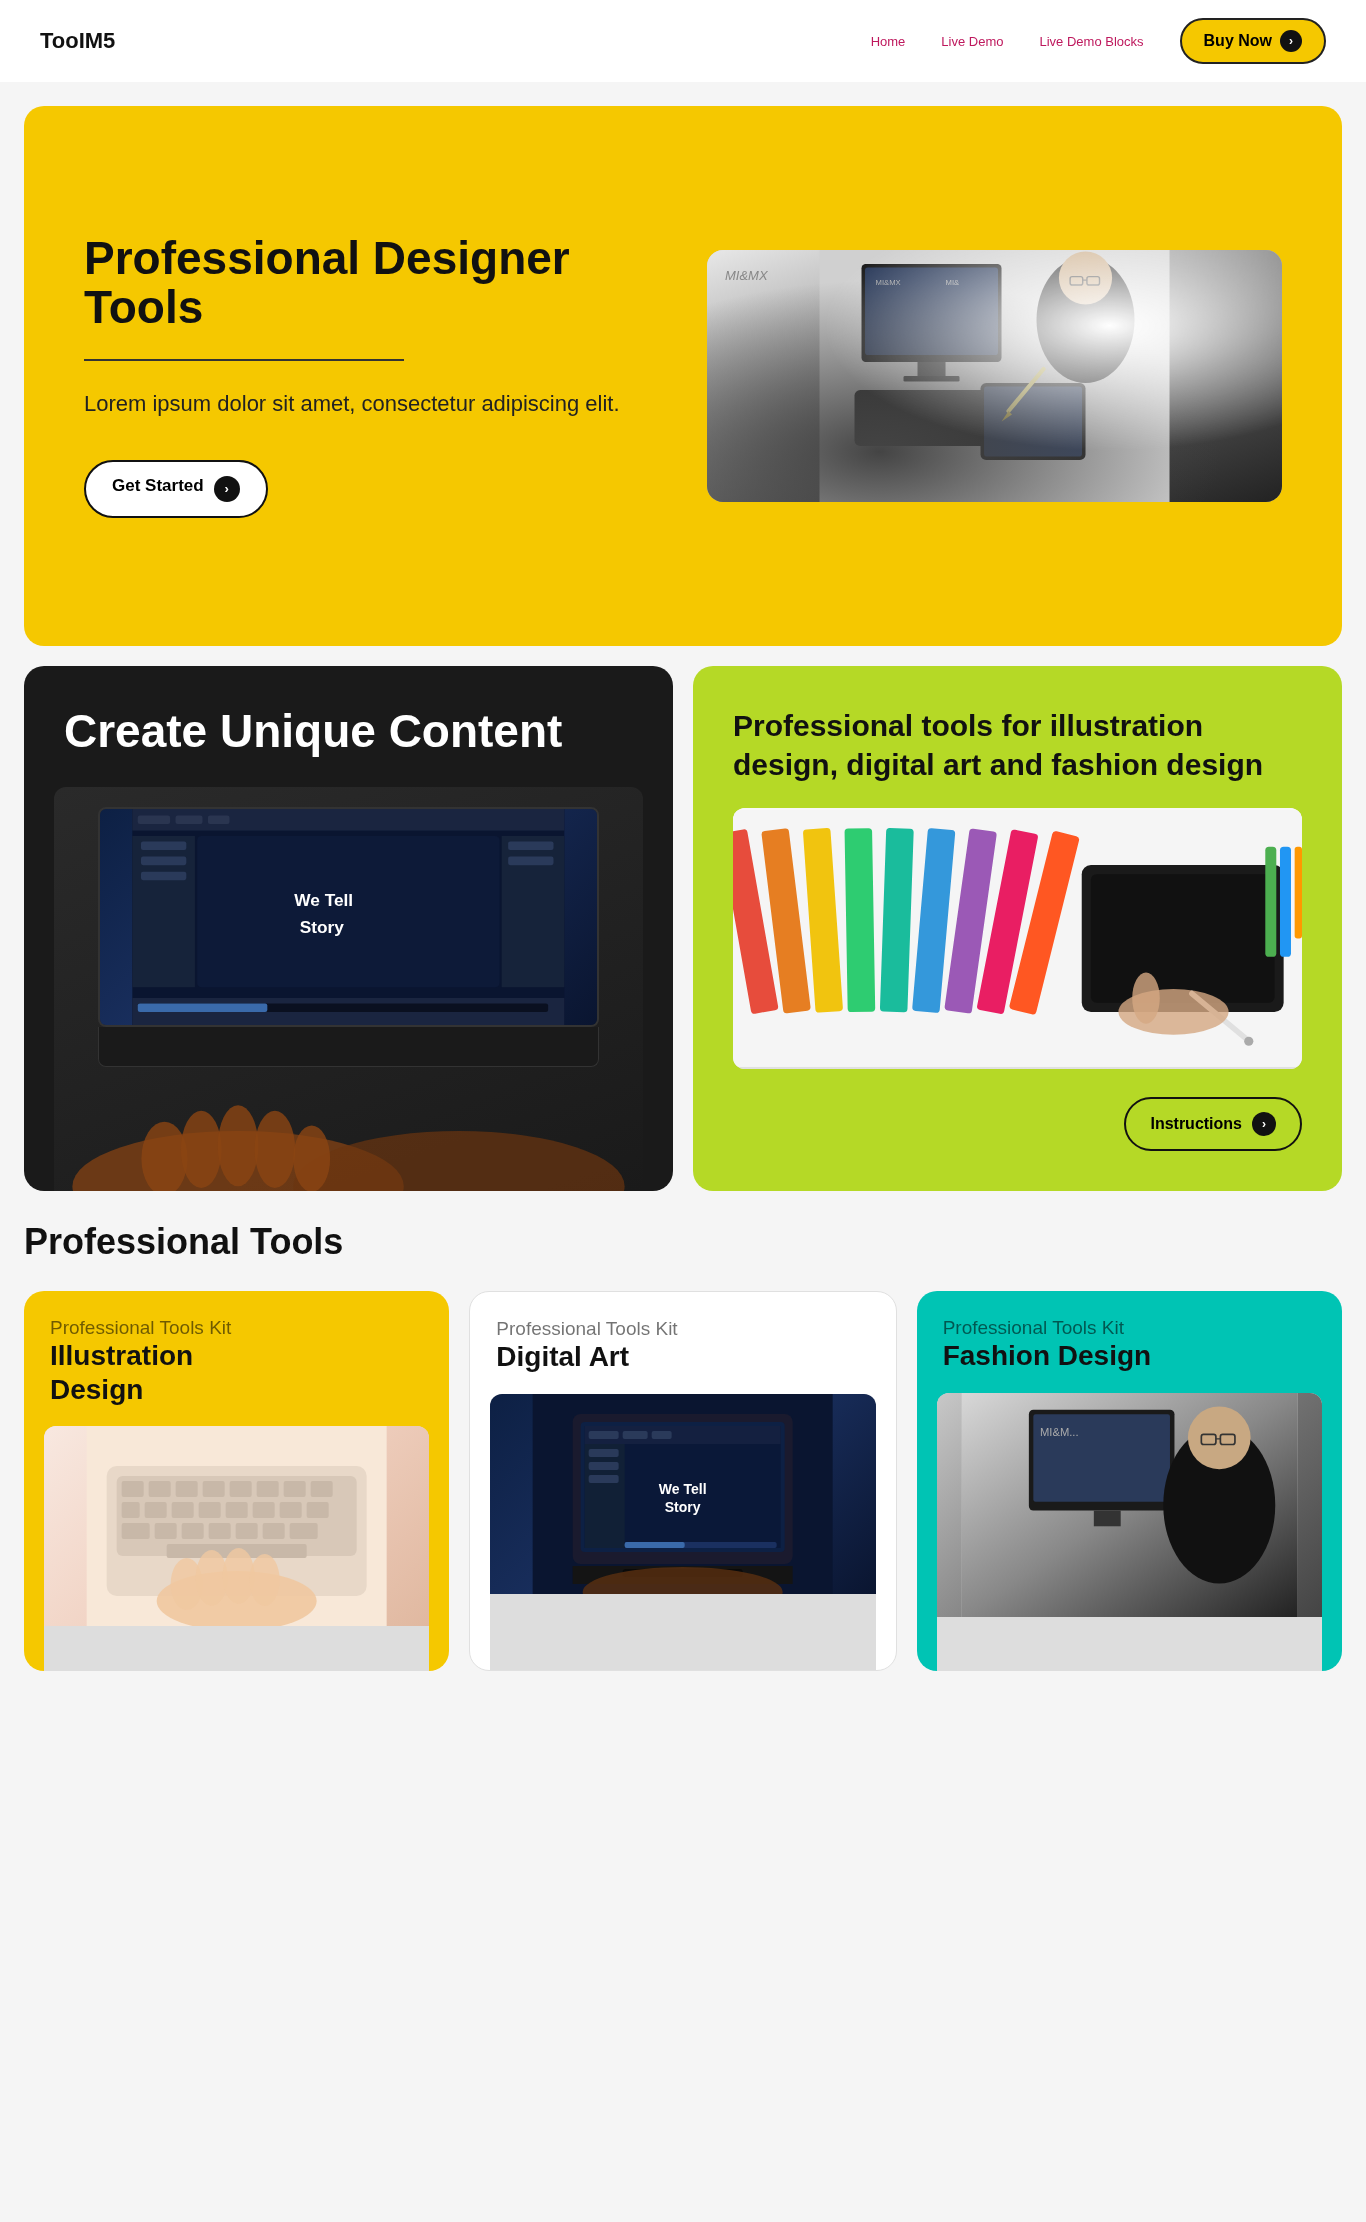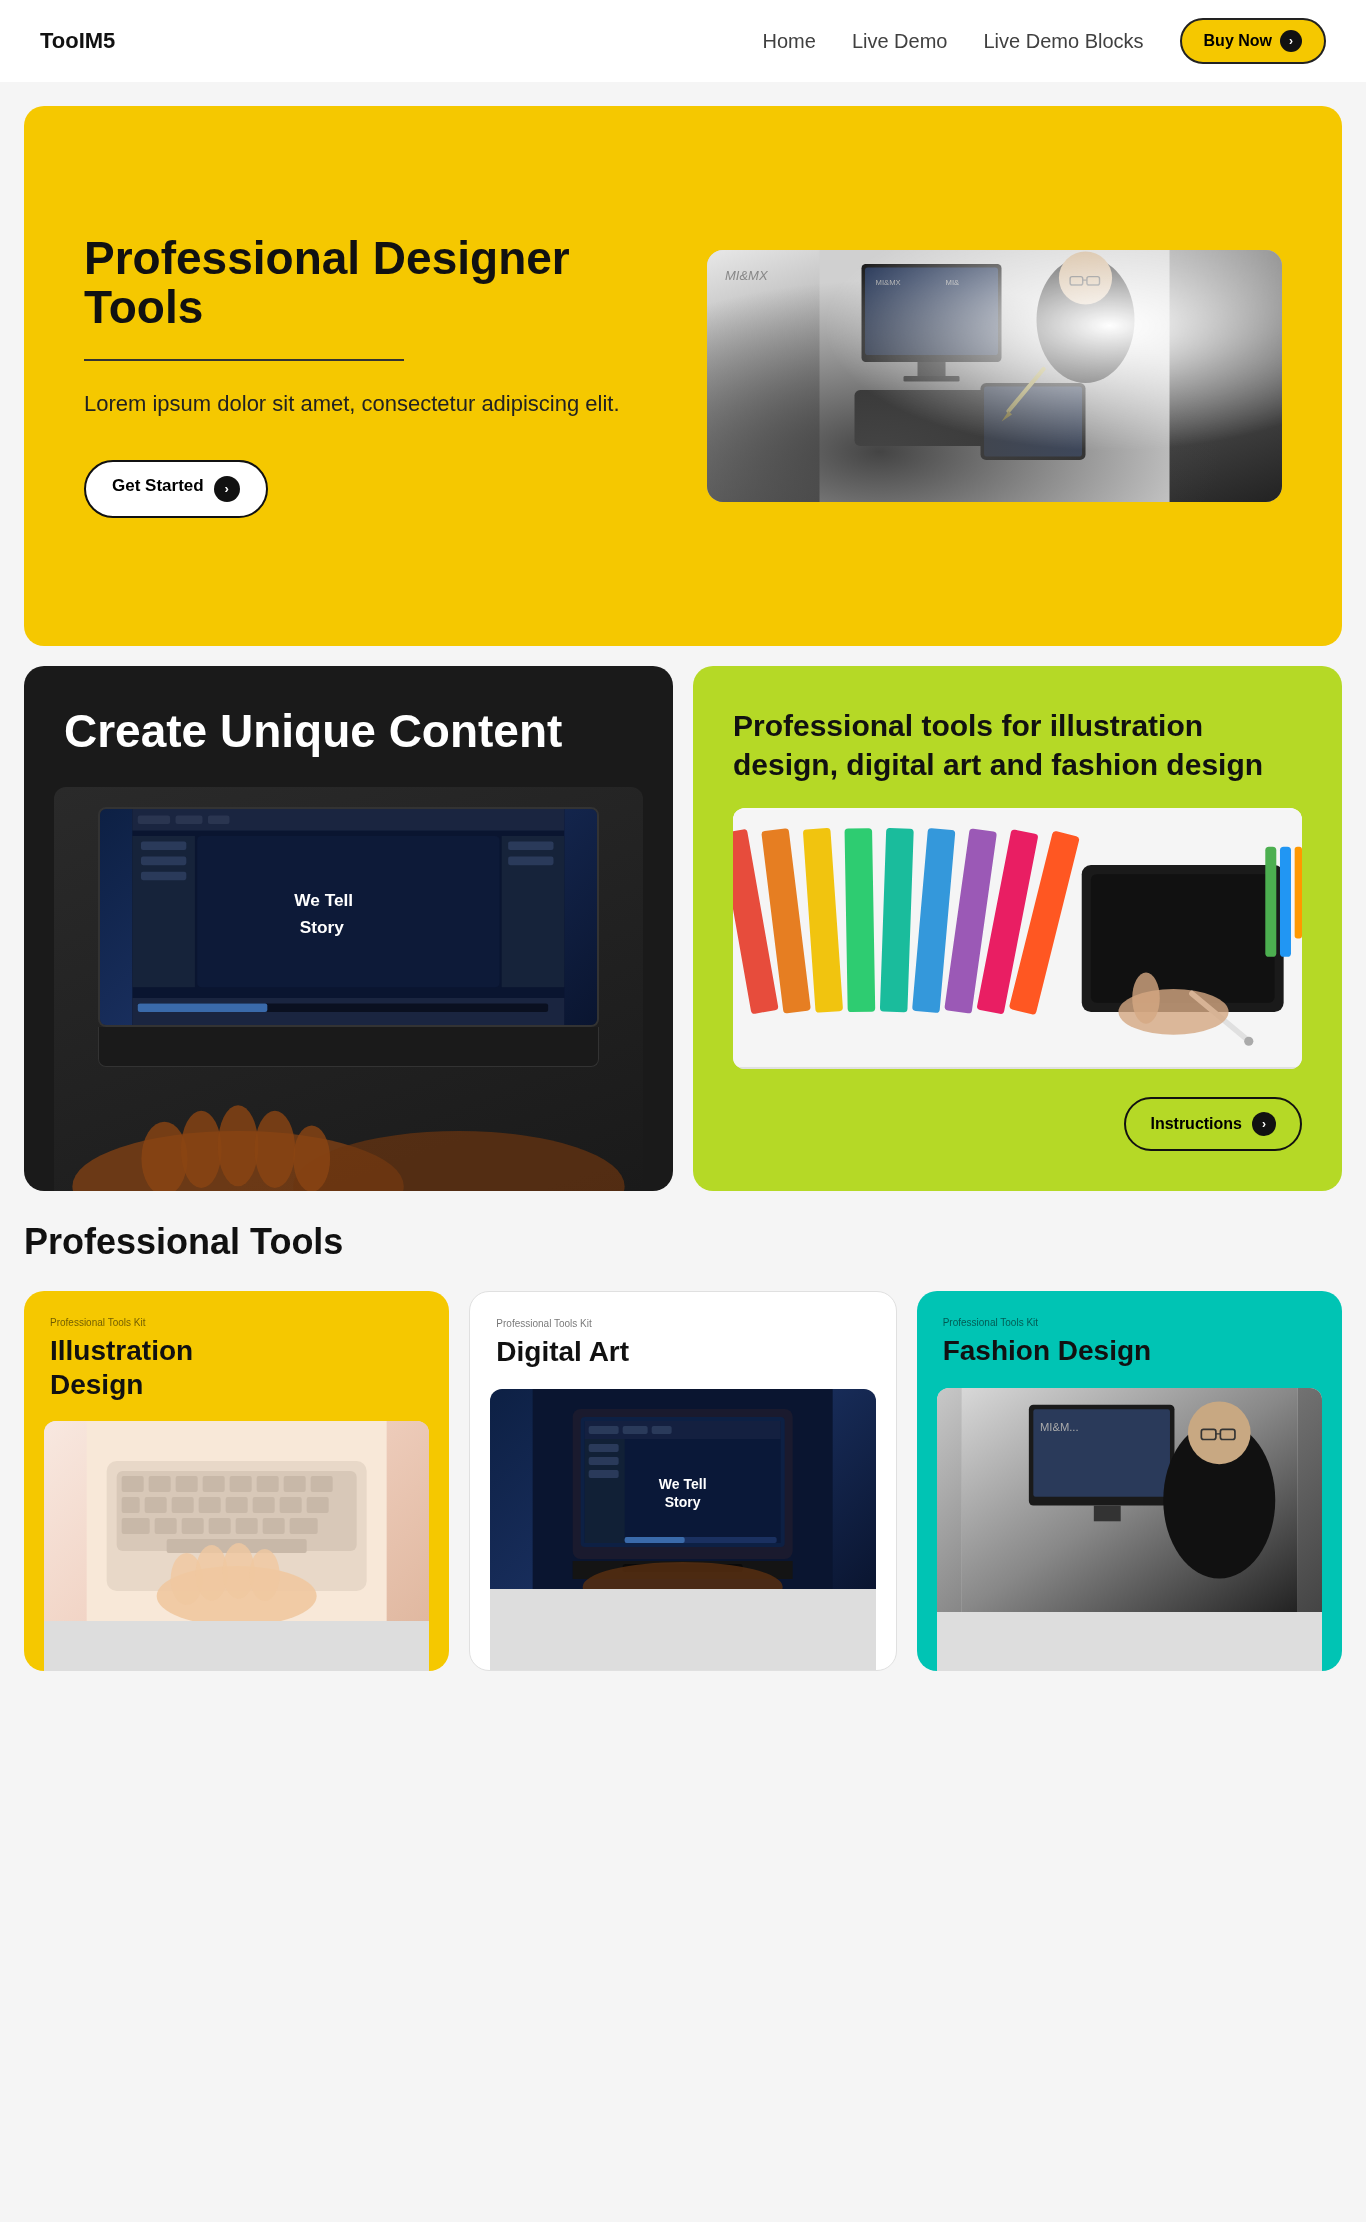--- a/index.html
+++ b/index.html
@@ -5,21 +5,21 @@
     * { margin: 0; padding: 0; box-sizing: border-box; }
     body { font-family: 'Helvetica Neue', Arial, sans-serif; background: #f5f5f5; width: 1366px; }
 
     
     nav {
       display: flex; align-items: center; justify-content: space-between;
       padding: 18px 40px; background: #fff;
     }
     .nav-logo { font-size: 22px; font-weight: 700; color: #111; }
     .nav-links { display: flex; align-items: center; gap: 36px; }
-    .nav-link { font-size: 20px; color: #404040; text-decoration: none; cursor: pointer; }
+    .nav-link { font-size: 13px; color: #be185d; text-decoration: none; cursor: pointer; }
     .nav-buy {
       background: #f5c800; border: 2px solid #222; border-radius: 30px;
       padding: 10px 22px; font-size: 16px; font-weight: 600; cursor: pointer;
       display: flex; align-items: center; gap: 8px;
     }
     .nav-buy .arrow-circle {
       width: 22px; height: 22px; background: #111; border-radius: 50%;
       display: flex; align-items: center; justify-content: center; color: #fff; font-size: 12px;
     }
 
@@ -133,21 +133,21 @@
 
     
     .tool-card {
       flex: 1; border-radius: 20px; padding: 26px 26px 0; overflow: hidden;
       min-height: 380px; display: flex; flex-direction: column;
     }
     .tool-card.yellow { background: #f5c800; }
     .tool-card.white { background: #fff; border: 1px solid #e0e0e0; }
     .tool-card.teal { background: #00c4b4; }
 
-    .tool-kit-label { font-size: 10px; color: rgba(0,0,0,0.55); margin-bottom: 6px; }
+    .tool-kit-label { font-size: 19px; color: rgba(0,0,0,0.55); }
     .tool-name { font-size: 28px; font-weight: 800; color: #111; line-height: 1.2; margin-bottom: 20px; }
     .tool-image {
       flex: 1; border-radius: 12px 12px 0 0; overflow: hidden;
       background: #ddd; margin: 0 -6px; min-height: 200px;
     }
     
     .tool-img-keyboard {
       width: 100%; height: 200px;
       background: linear-gradient(135deg, #f8e8e0 0%, #f0d0c0 50%, #e0b8a0 100%);
       position: relative;

